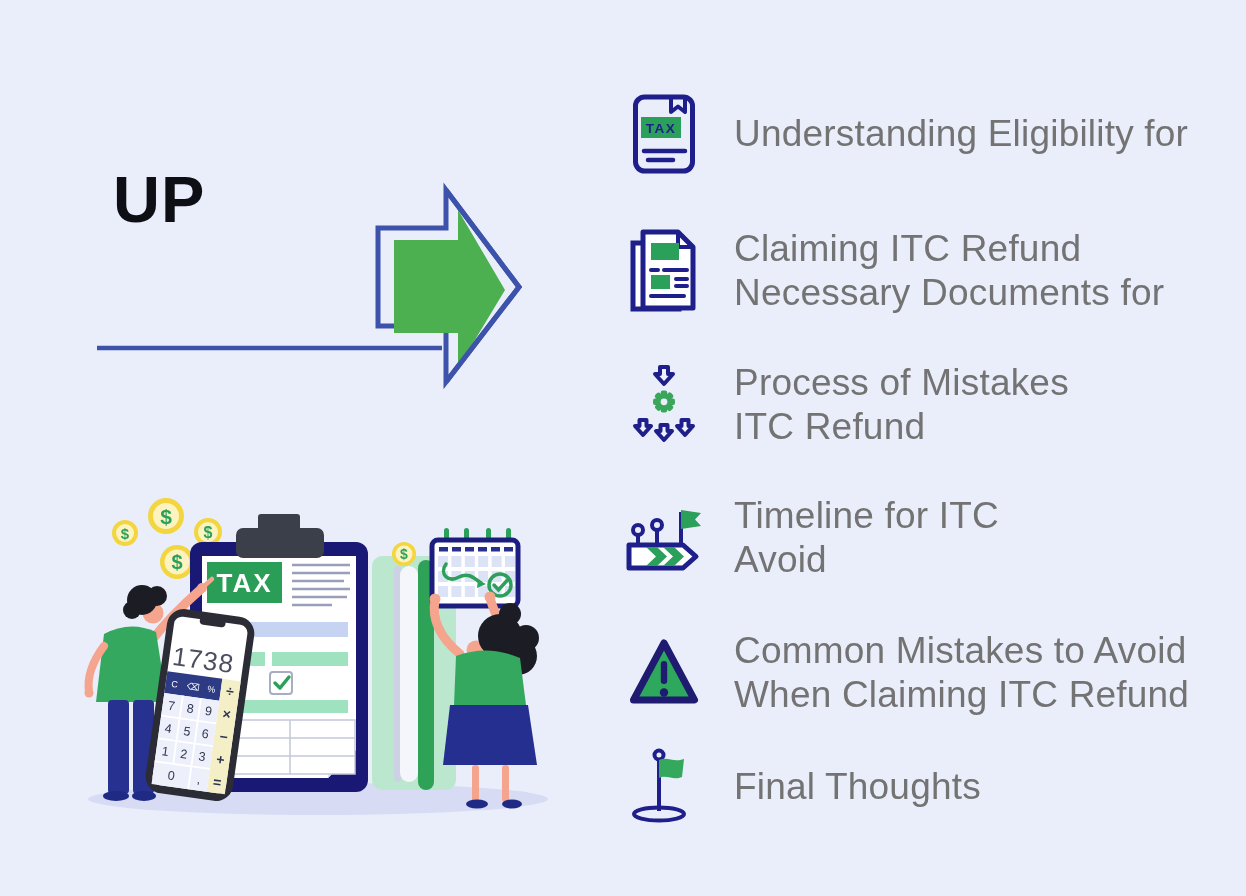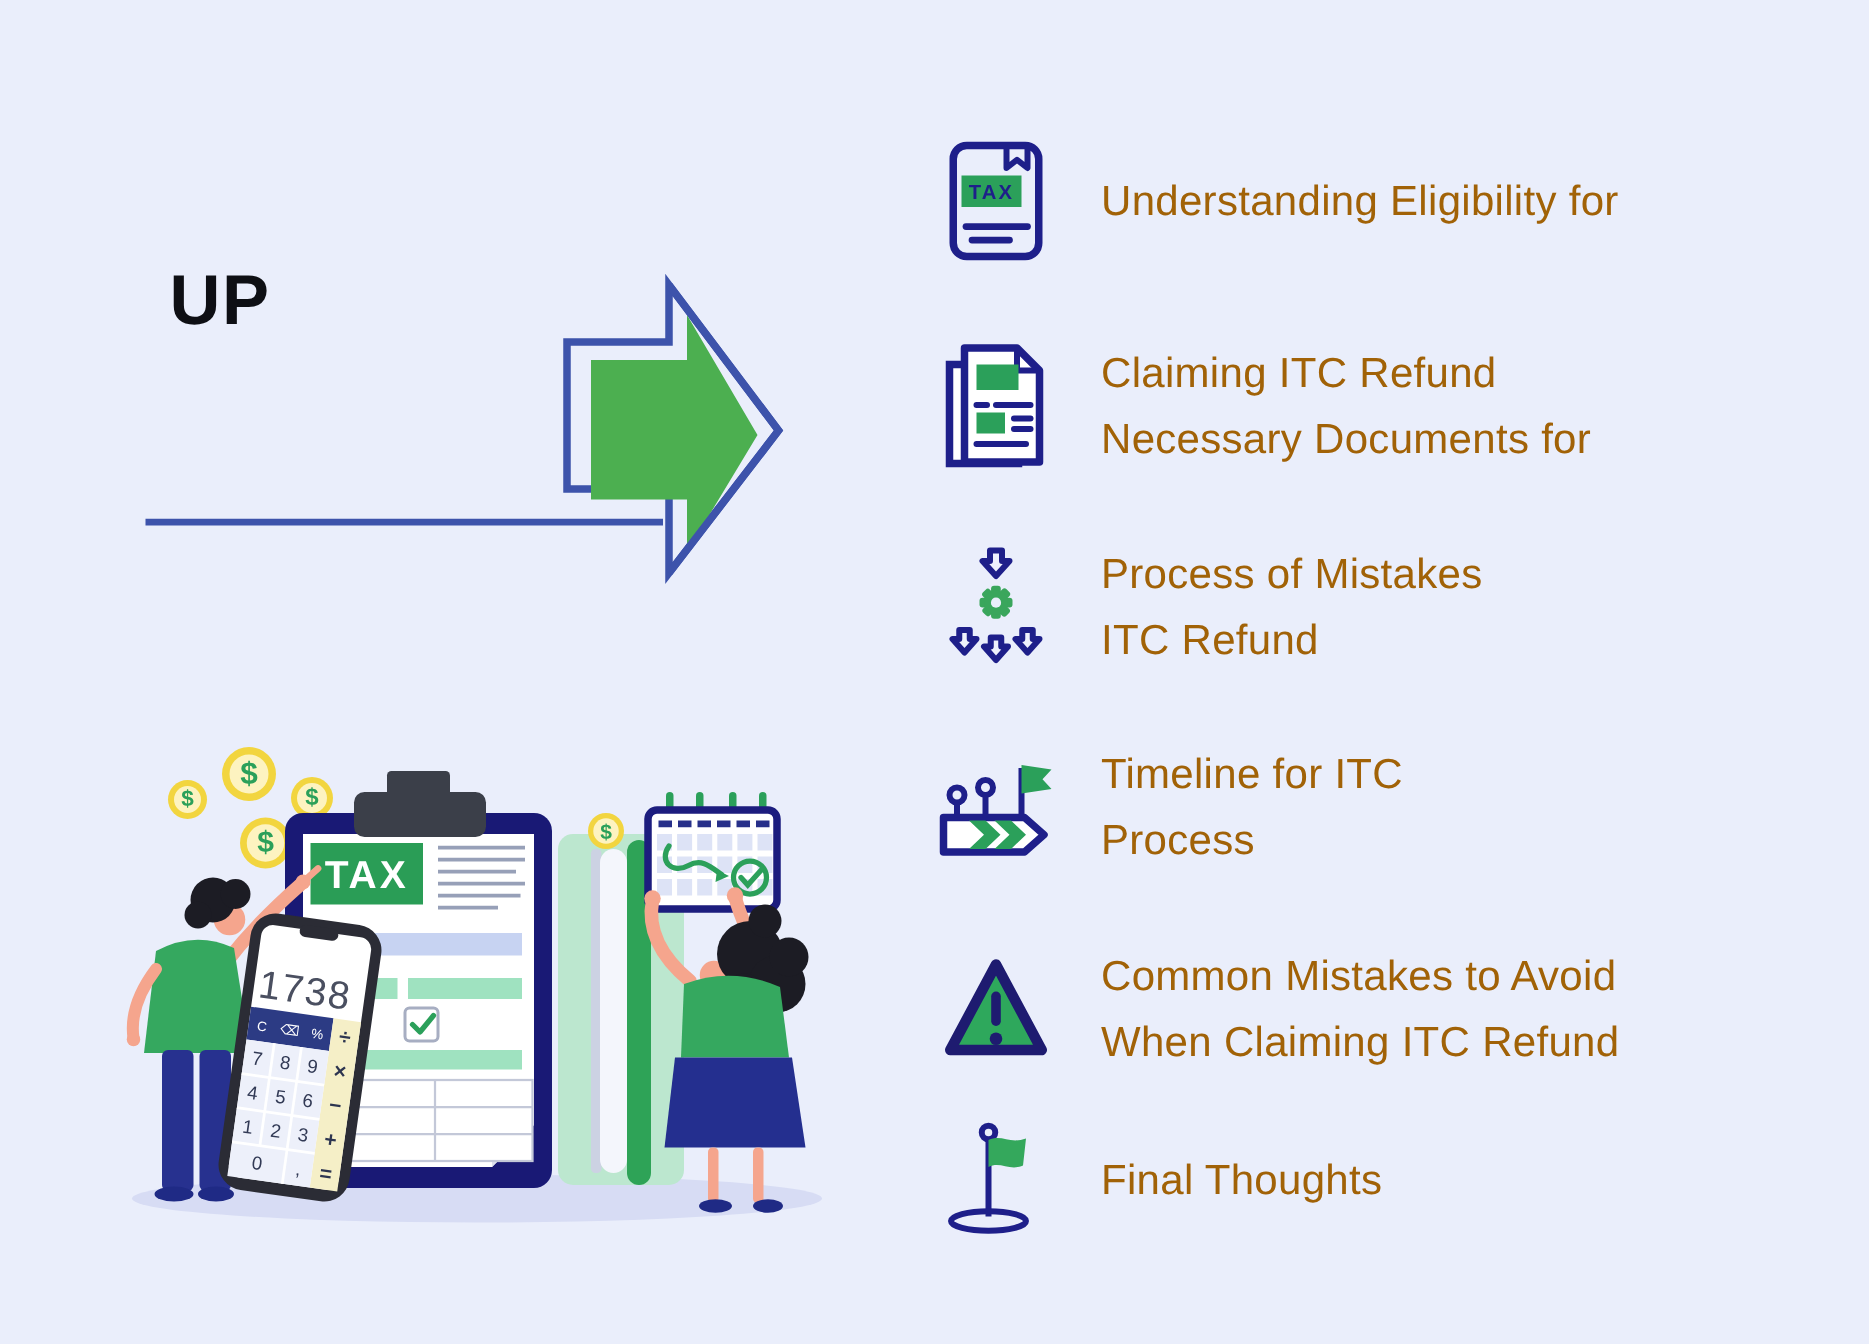--- a/index.html
+++ b/index.html
@@ -3,37 +3,37 @@
 <meta charset="utf-8">
 <style>
   html,body { margin:0; padding:0; }
   body {
     width:1246px; height:896px; position:relative; overflow:hidden;
     background:#eaeefb;
     font-family:"Liberation Sans", sans-serif;
   }
   .headline {
     position:absolute; left:113px; top:156px;
-    font-size:47px; font-weight:bold; color:#0e0f14;
+    font-size:65px; font-weight:bold; color:#0e0f14;
     line-height:88px; letter-spacing:1px;
   }
   .headline span { display:block; }
   .arrow-graphic { position:absolute; left:90px; top:178px; }
   .illustration { position:absolute; left:60px; top:462px; }
   .topic {
     position:absolute; left:622px; height:92px; width:580px;
     display:flex; align-items:center;
   }
   .topic-icon {
     width:84px; flex:0 0 84px; display:flex;
     align-items:center; justify-content:center;
   }
   .topic-text {
-    margin-left:28px; font-size:28px; line-height:44px;
-    color:#a16207; letter-spacing:0.2px;
+    margin-left:28px; font-size:37px; line-height:44px;
+    color:#737373; letter-spacing:0.2px;
   }
   .topic-text span { display:block; white-space:nowrap; }
 </style>
 </head>
 <body>
 
 <div class="headline">
   <span>UP</span>
 </div>
 
@@ -311,21 +311,21 @@
       <circle cx="14" cy="29" r="5" fill="#eaeefb" stroke="#1e1f8a" stroke-width="4"></circle>
       <line x1="14" y1="34" x2="14" y2="44" stroke="#1e1f8a" stroke-width="4"></line>
       <circle cx="33" cy="24" r="5" fill="#eaeefb" stroke="#1e1f8a" stroke-width="4"></circle>
       <line x1="33" y1="29" x2="33" y2="44" stroke="#1e1f8a" stroke-width="4"></line>
       <line x1="57" y1="11" x2="57" y2="44" stroke="#1e1f8a" stroke-width="4"></line>
       <path d="M57 9 L77 12 L71 18.5 L77 25 L57 28 Z" fill="#2ba05a"></path>
     </svg>
   </div>
   <div class="topic-text">
     <span>Timeline for ITC</span>
-    <span>Process</span>
+    <span>Avoid</span>
   </div>
 </div>
 
 <div class="topic" style="top:627px">
   <div class="topic-icon">
     <svg width="72" height="76" viewBox="0 0 72 76">
       <path d="M36 8 L66.5 65 H5.5 Z" fill="#2ea85c" stroke="#1e1b70" stroke-width="7" stroke-linejoin="round"></path>
       <rect x="32.8" y="26" width="6.4" height="23" rx="3.2" fill="#1e1b70"></rect>
       <circle cx="36" cy="57.5" r="4.2" fill="#1e1b70"></circle>
     </svg>

